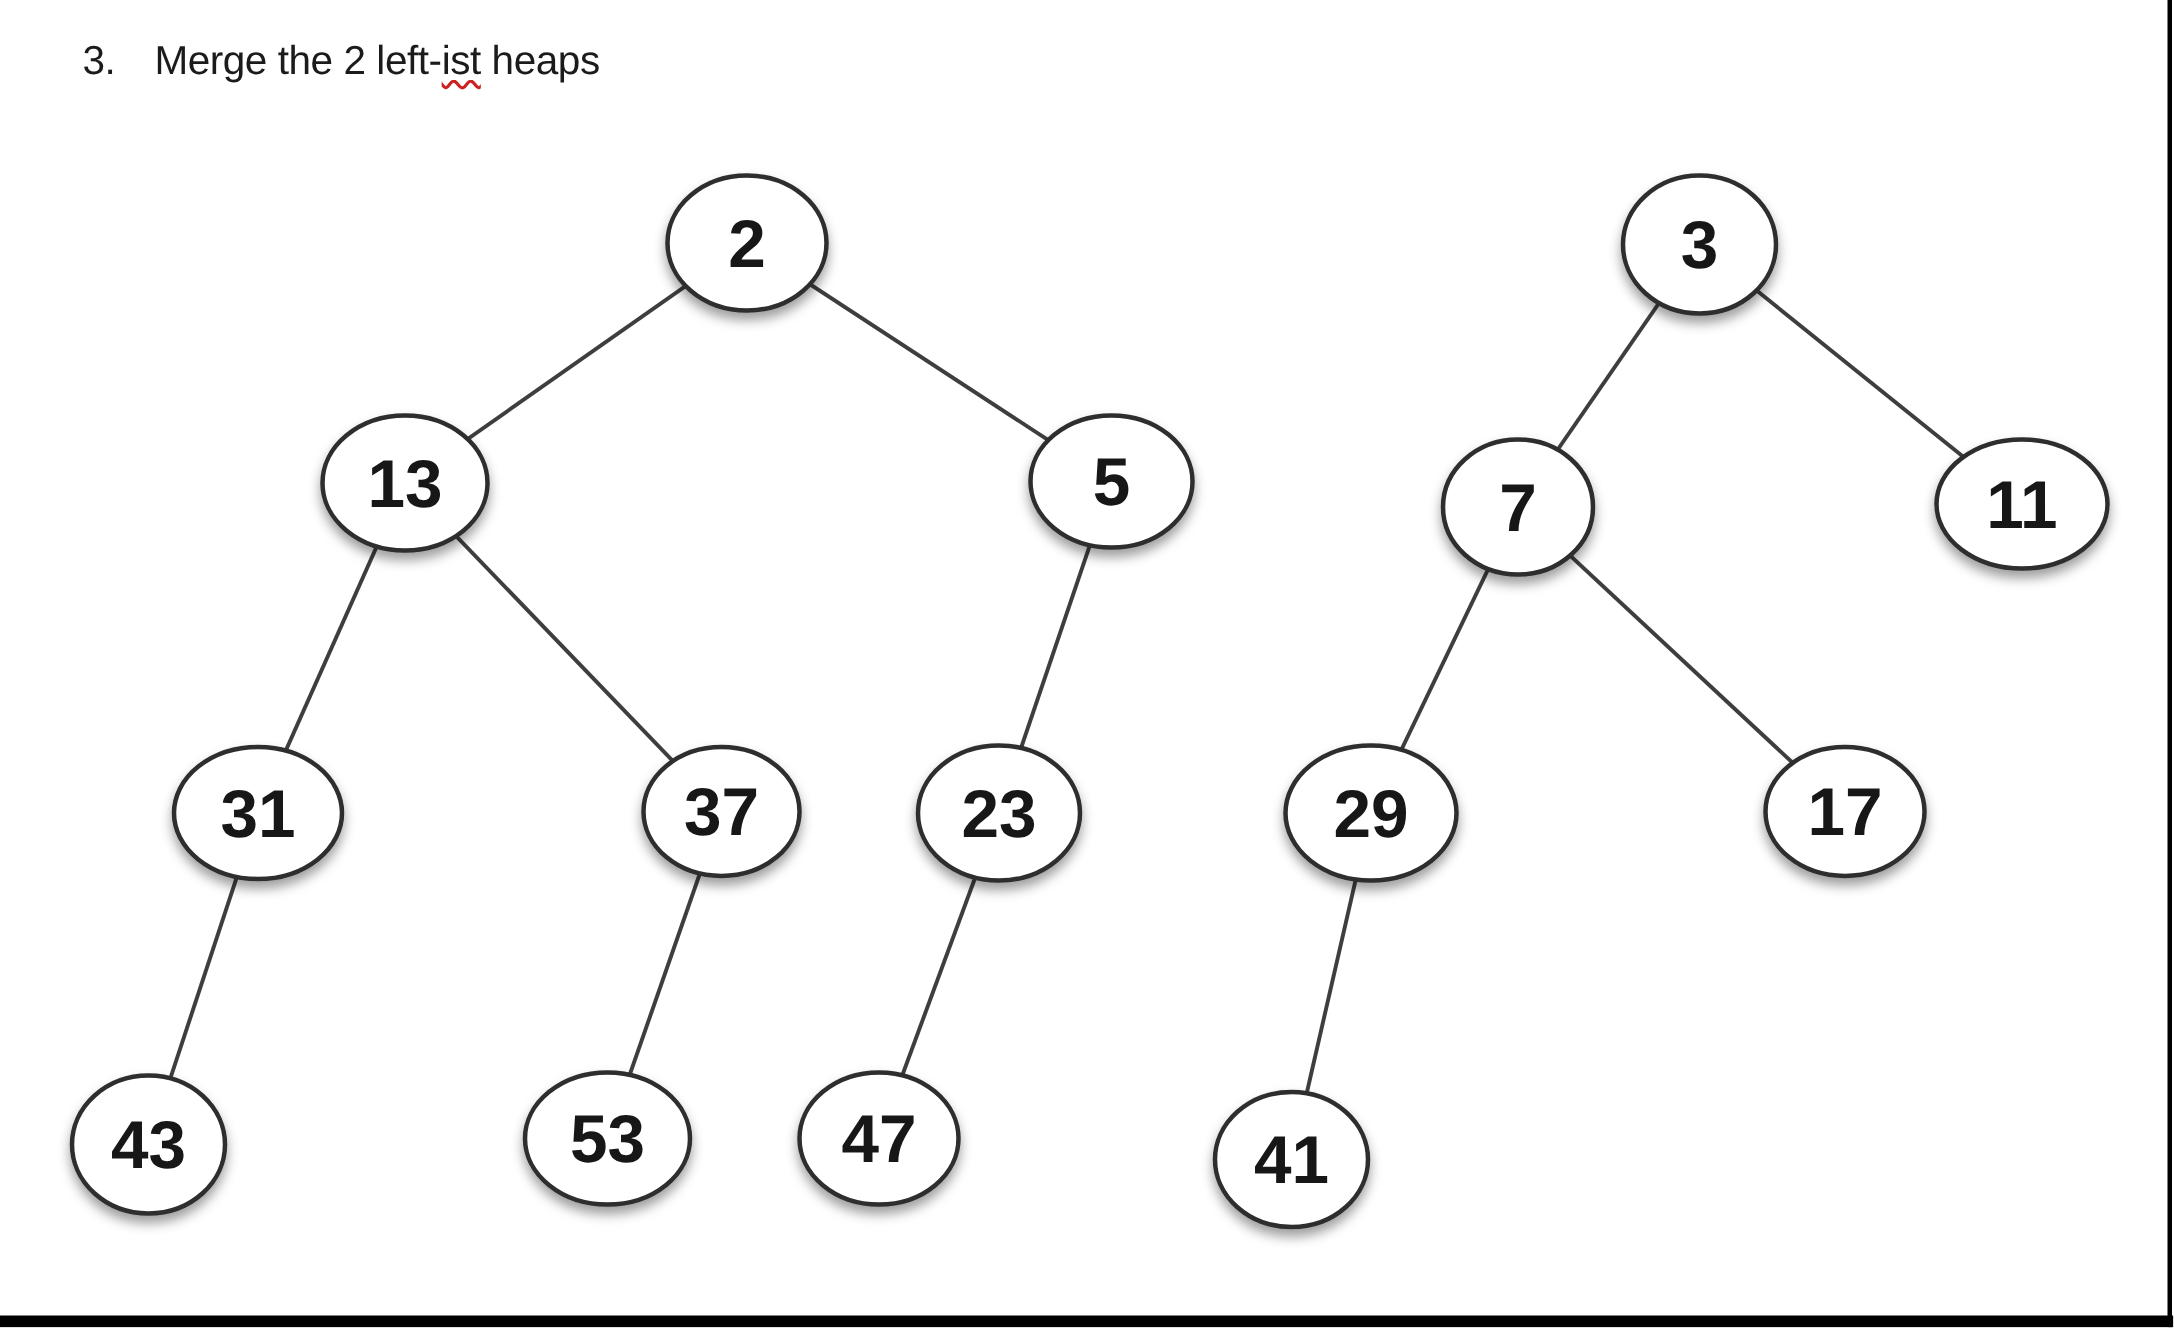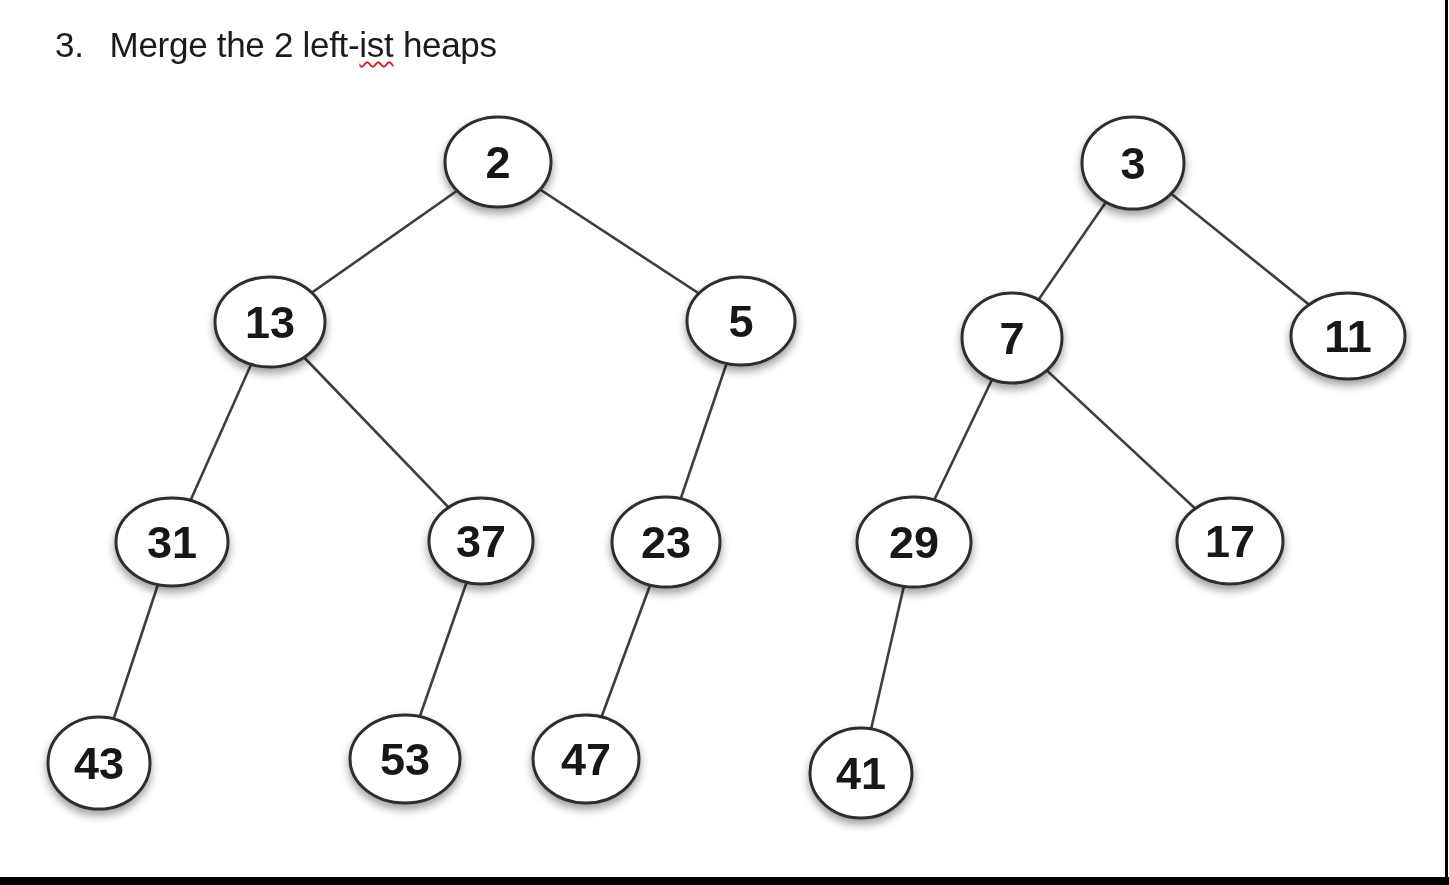--- a/index.html
+++ b/index.html
@@ -8,21 +8,21 @@
     width: 1449px;
     height: 885px;
     background: #ffffff;
     overflow: hidden;
     font-family: "Liberation Sans", sans-serif;
   }
   .title {
     position: absolute;
     left: 55px;
     top: 25px;
-    font-size: 35px;
+    font-size: 27px;
     letter-spacing: -0.3px;
     color: #1b1b1b;
     white-space: nowrap;
   }
   .title .num { display: inline-block; margin-right: 26px; }
   .squiggle {
     text-decoration: underline;
     text-decoration-style: wavy;
     text-decoration-color: #cc2222;
     text-decoration-thickness: 1.5px;

